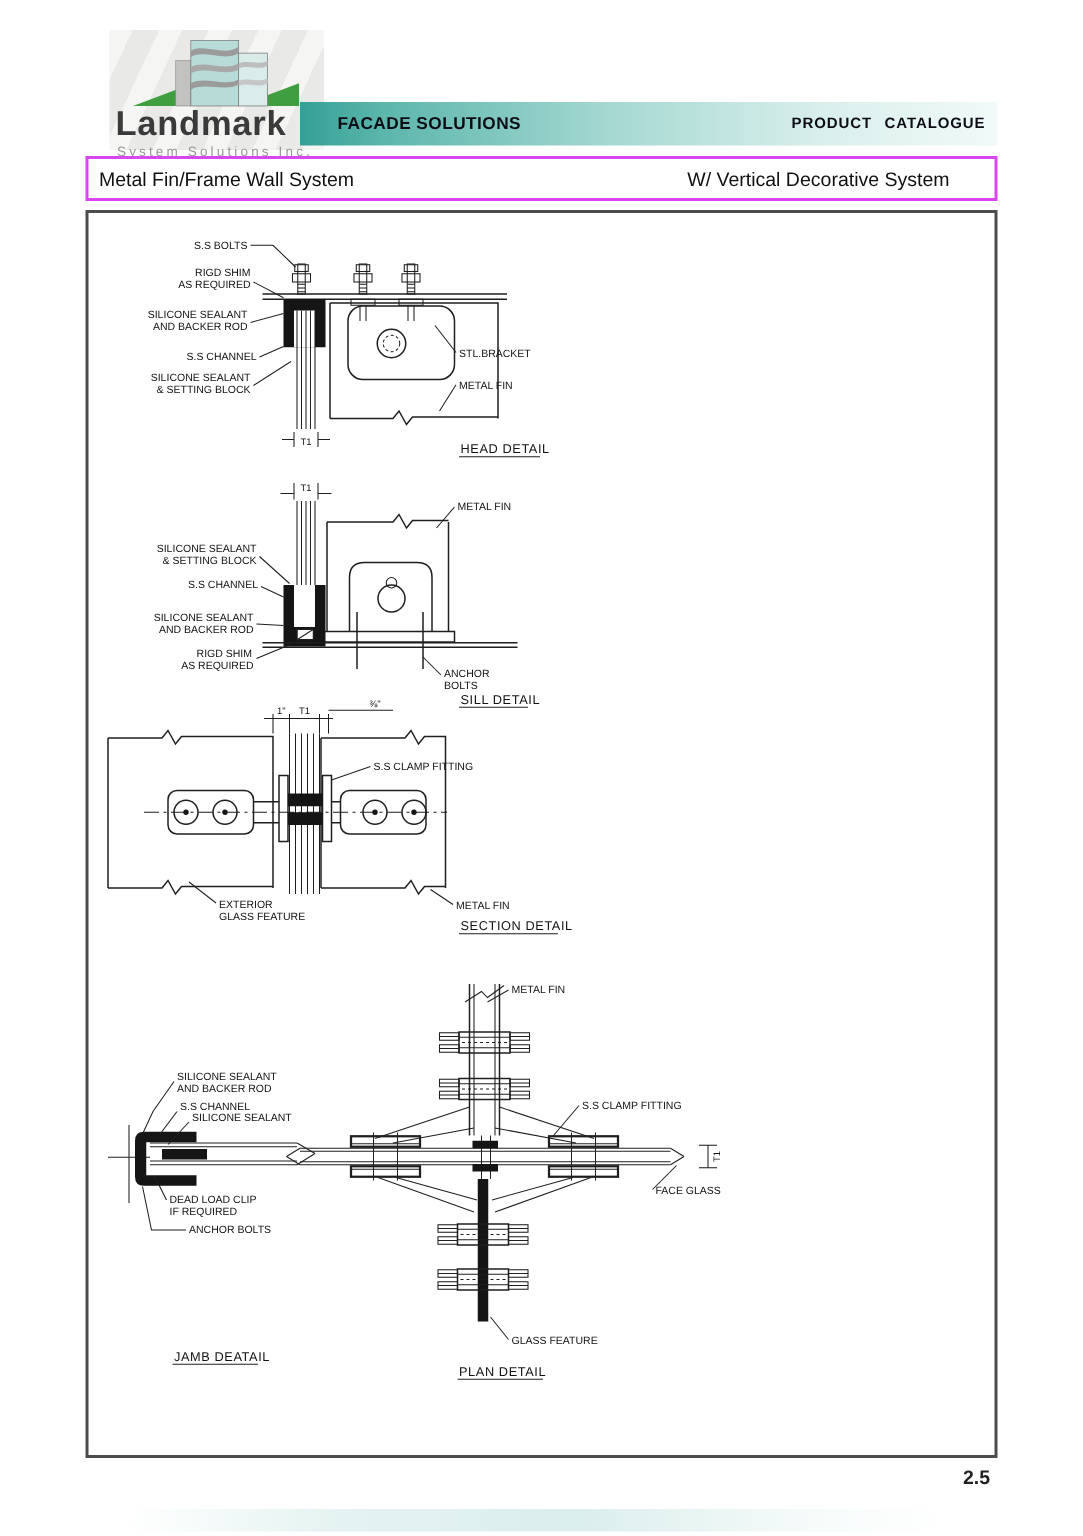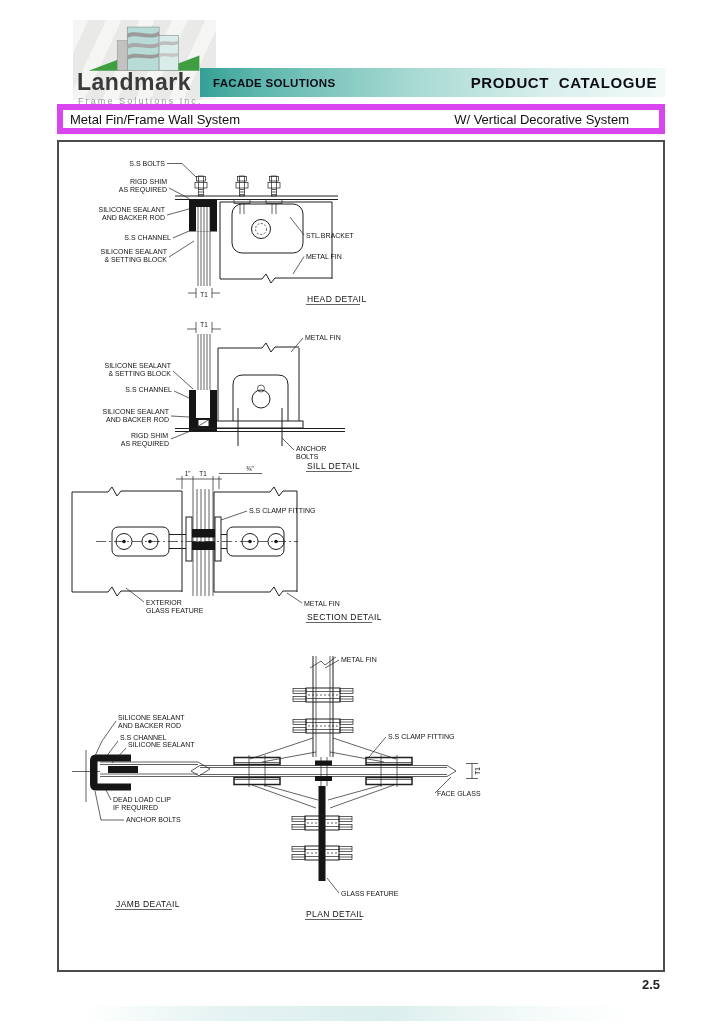--- a/index.html
+++ b/index.html
@@ -10,25 +10,25 @@
             background:#e9e9e7;
             background-image:repeating-linear-gradient(115deg,rgba(255,255,255,.55) 0 14px,rgba(255,255,255,0) 14px 30px);margin-left:16px;}
   .logo-building{position:absolute;left:12px;top:2px;width:118px;height:52px;}
   .brand-name{position:absolute;left:4px;top:50px;width:137px;
               font-size:23px;font-weight:bold;color:#3a3a3a;letter-spacing:.5px;line-height:1.05;}
   .brand-tagline{position:absolute;left:5px;top:76px;width:140px;
                  font-size:9px;color:#979797;letter-spacing:2.1px;white-space:nowrap;}
   .banner{position:absolute;left:200px;top:68px;width:465px;height:29px;
           background:linear-gradient(90deg,#35a096 0%,#5cb6ac 12%,#a6d9d2 45%,#d9efec 75%,#f1faf8 100%);
           display:flex;align-items:center;justify-content:space-between;}
-  .banner .bl{margin-left:13px;font-size:11.5px;font-weight:bold;color:#0c0c14;letter-spacing:.3px;}
-  .banner .br{margin-right:8px;font-size:15px;font-weight:bold;color:#0c0c14;letter-spacing:.6px;word-spacing:5px;}
+  .banner .bl{margin-left:25px;font-size:11.5px;font-weight:bold;color:#0c0c14;letter-spacing:.3px;}
+  .banner .br{margin-right:8px;font-size:10px;font-weight:bold;color:#0c0c14;letter-spacing:.6px;word-spacing:5px;}
   
   .subtitle{position:absolute;left:57px;top:104px;width:608px;height:30px;box-sizing:border-box;
-            border:6px solid #d946ef;background:#fff;display:flex;align-items:center;justify-content:space-between;gap:30px;}
+            border:2px solid #d946ef;background:#fff;display:flex;align-items:center;justify-content:space-between;gap:30px;}
   .subtitle .sl{margin-left:7px;font-size:13px;color:#101010;}
   .subtitle .sr{margin-right:30px;font-size:13px;color:#101010;}
   
   .content-box{position:absolute;left:57px;top:140px;width:608px;height:832px;box-sizing:border-box;
                border:2px solid #4c4c4c;background:#fff;}
   .drawings{position:absolute;left:57px;top:140px;width:608px;height:832px;}
   .drawings text{font-family:"Liberation Sans",sans-serif;font-size:7px;fill:#121212;}
   .drawings text.ttl{font-size:8.5px;letter-spacing:.4px;}
   .drawings text.dim{font-size:6.3px;}
   .ln{stroke:#1f1f1f;stroke-width:1;fill:none;}
@@ -55,21 +55,21 @@
       <rect x="38" y="22" width="12" height="36" fill="#c2c2c0" stroke="#8a8a8a" stroke-width=".5"></rect>
       <rect x="50" y="6" width="38" height="52" fill="#b7dcd7" stroke="#7a7a7a" stroke-width=".6"></rect>
       <path d="M50,14 C61,8 77,19 88,11 L88,16 C77,23 61,13 50,19 Z" fill="#9b9b9b"></path>
       <path d="M50,27 C61,21 77,31 88,24 L88,29 C77,35 61,26 50,32 Z" fill="#a8a8a8"></path>
       <path d="M50,40 C61,34 77,43 88,37 L88,41 C77,47 61,39 50,45 Z" fill="#9b9b9b"></path>
       <rect x="88" y="16" width="23" height="42" fill="#d9ece9" stroke="#7a7a7a" stroke-width=".6"></rect>
       <path d="M88,24 C96,21 104,26 111,22 L111,26 C104,30 96,25 88,28 Z" fill="#bdbdbd"></path>
       <path d="M88,38 C96,35 104,40 111,36 L111,40 C104,44 96,39 88,42 Z" fill="#c6c6c6"></path>
     </svg>
     <div class="brand-name">Landmark</div>
-    <div class="brand-tagline">Frame Solutions Inc.</div>
+    <div class="brand-tagline">System Solutions Inc.</div>
   </div>
 
   <div class="banner">
     <span class="bl">FACADE SOLUTIONS</span>
     <span class="br">PRODUCT CATALOGUE</span>
   </div>
 
   <div class="subtitle">
     <span class="sl">Metal Fin/Frame Wall System</span>
     <span class="sr">W/ Vertical Decorative System</span>

